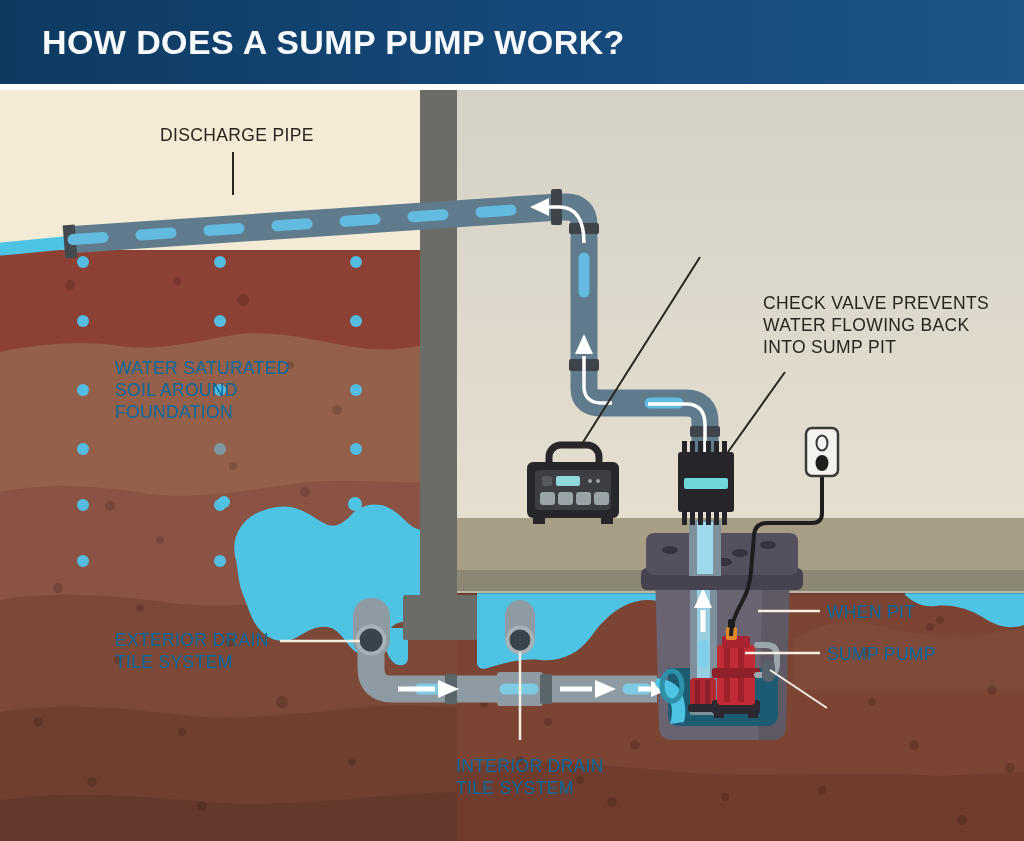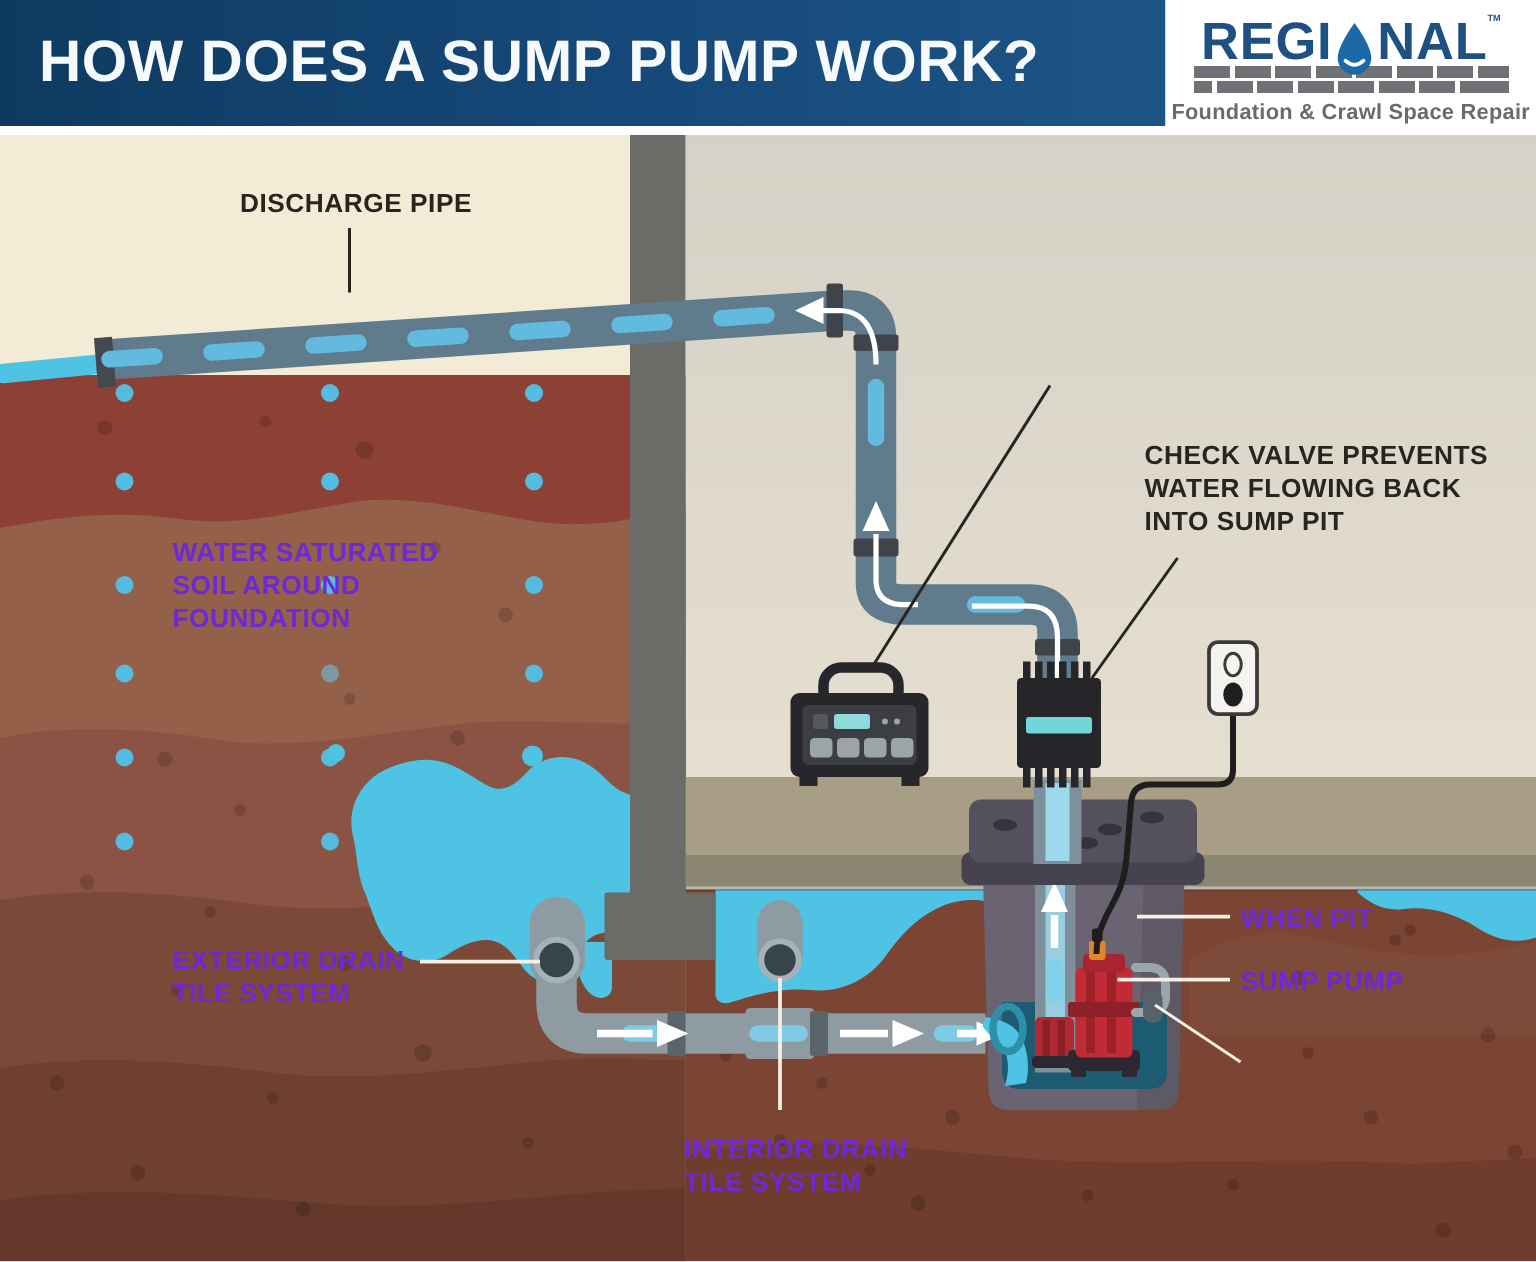--- a/index.html
+++ b/index.html
@@ -2,73 +2,57 @@
 <html><head>
 <meta charset="utf-8">
 <style>
   html,body{margin:0;padding:0;background:#ffffff;}
   .stage{position:relative;width:1024px;height:841px;overflow:hidden;
          font-family:"Liberation Sans", sans-serif;background:#fff;}
   
   .header{position:absolute;left:0;top:0;width:1024px;height:84px;display:flex;}
   .header-blue{flex:1;background:linear-gradient(90deg,#0E3A60 0%,#16497A 55%,#1C5586 100%);
                display:flex;align-items:center;}
-  .title{color:#F7FAFC;font-size:39px;font-weight:bold;letter-spacing:.4px;padding-left:26px;white-space:nowrap;}
+  .title{color:#F7FAFC;font-size:34px;font-weight:bold;letter-spacing:.4px;padding-left:42px;white-space:nowrap;}
   .logo-panel{width:247px;background:#ffffff;display:flex;flex-direction:column;
               align-items:center;justify-content:center;padding-top:6px;}
   .brand-row{display:flex;align-items:center;position:relative;z-index:2;}
   .brand{color:#1E5182;font-size:35px;font-weight:bold;letter-spacing:.5px;line-height:1;}
   .drop{margin:0 1px;transform:translateY(5px);}
   .tm{color:#1E5182;font-size:6px;font-weight:bold;align-self:flex-start;margin-top:2px;}
   .bricks{width:210px;margin-top:-4px;position:relative;z-index:1;}
   .brick{height:8px;background:repeating-linear-gradient(90deg,#6F7174 0 24px,#ffffff 24px 27px);}
   .brick.offset{margin-top:2px;background-position:-12px 0;}
   .tagline{color:#6A6B6E;font-size:14.5px;font-weight:bold;letter-spacing:.2px;margin-top:5px;white-space:nowrap;}
   .white-strip{position:absolute;left:0;top:84px;width:1024px;height:6px;background:#ffffff;}
   
   .art{position:absolute;left:0;top:90px;width:1024px;height:751px;}
   
-  .lbl{position:absolute;font-size:17.5px;font-weight:700;letter-spacing:.35px;
+  .lbl{position:absolute;font-size:17.5px;font-weight:400;letter-spacing:.35px;
        line-height:1.26;white-space:pre-line;}
   .lbl.dark{color:#2A241E;}
-  .lbl.light{color:#6d28d9;}
+  .lbl.light{color:#0369a1;}
   .lbl-discharge{left:160px;top:124px;}
   .lbl-battery{left:708px;top:203px;}
   .lbl-checkvalve{left:763px;top:292px;}
   .lbl-soil{left:115px;top:357px;}
   .lbl-extdrain{left:115px;top:629px;}
   .lbl-intdrain{left:456px;top:743px;margin-top:12px;}
   .lbl-sumppit{left:827px;top:601px;}
   .lbl-sumppump{left:827px;top:643px;}
   .lbl-floater{left:812px;top:719px;}
 </style>
 </head>
 <body>
 
 <div class="stage">
 
   <div class="header">
     <div class="header-blue">
       <div class="title">HOW DOES A SUMP PUMP WORK?</div>
-    </div>
-    <div class="logo-panel">
-      <div class="brand-row">
-        <span class="brand">REGI</span>
-        <svg class="drop" width="28" height="40" viewBox="0 0 30 42">
-          <path d="M15,2 C15,2 3,18 3,27 a12,12 0 0 0 24,0 C27,18 15,2 15,2 Z" fill="#1B69A6"></path>
-          <path d="M8.5,29 q6.5,6 13,0" stroke="#ffffff" stroke-width="2.6" fill="none" stroke-linecap="round"></path>
-        </svg>
-        <span class="brand">NAL</span>
-        <span class="tm">TM</span>
-      </div>
-      <div class="bricks">
-        <div class="brick"></div>
-        <div class="brick offset"></div>
-      </div>
-      <div class="tagline">Foundation &amp; Crawl Space Repair</div>
     </div>
   </div>
   <div class="white-strip"></div>
 
   <svg class="art" viewBox="0 90 1024 751" width="1024" height="751">
     <defs>
       <linearGradient id="intGrad" x1="0" y1="90" x2="0" y2="520" gradientUnits="userSpaceOnUse">
         <stop offset="0" stop-color="#D5D1C6"></stop>
           <stop offset="1" stop-color="#E5DFD0"></stop>
       </linearGradient>

